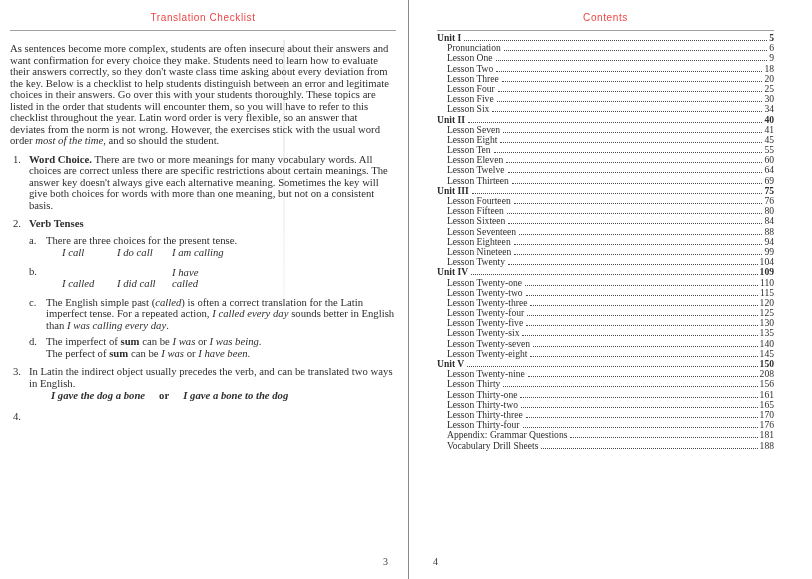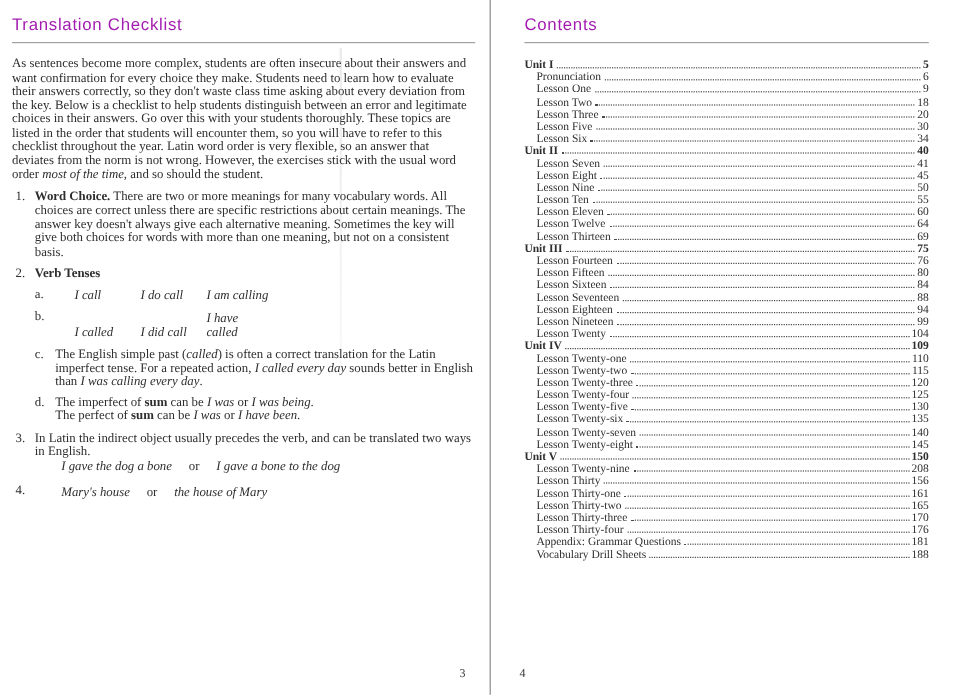--- a/index.html
+++ b/index.html
@@ -11,59 +11,60 @@
     overflow: hidden;
   }
   .spread { position: relative; width: 812px; height: 579px; display: flex; }
 
   .page { position: relative; box-sizing: border-box; height: 100%; }
   .page-left  { width: 408px; padding: 8px 12px 0 10px; }
   .page-right { flex: 1;      padding: 8px 38px 0 28px; }
   .divider { width: 1px; background: #8a8a8a; height: 100%; flex: none; }
 
   .page-title {
+    text-align: center;
     font-family: "Liberation Sans", sans-serif;
-    font-size: 14px;
+    font-size: 10px;
     font-weight: 400;
-    color: #a21caf;
+    color: #ef4444;
     letter-spacing: 0.6px;
     padding-top: 4px;
   }
   .title-rule { border: none; border-top: 1px solid #a0a0a0; margin: 7px 0 0 0; height: 0; }
 
   
   .intro {
     margin: 12px 2px 0 0;
     font-size: 10.7px;
     line-height: 11.5px;
   }
   .item { display: flex; margin-top: 7px; font-size: 10.7px; line-height: 11.5px; }
   .item-num { flex: none; width: 16px; padding-left: 3px; }
   .item-body { flex: 1; }
   .subitem { display: flex; margin-top: 5px; }
   .sub-letter { flex: none; width: 17px; }
   .sub-body { flex: 1; }
   .example-row { margin: 1px 0 2px 16px; font-style: italic; }
   .example-col { display: inline-block; width: 55px; }
-  .example-or { margin: 1px 0 2px 22px; font-style: italic; }
+  .example-or { margin: 1px 0 2px 22px; font-style: italic; font-weight: bold; }
   .or-word { font-style: normal; margin: 0 14px; }
 
   .page-num { position: absolute; bottom: 12px; font-size: 10px; color: #3a3a3a; }
   .page-num-left { right: 20px; }
   .page-num-right { left: 24px; }
 
   .crease {
     position: absolute; left: 283px; top: 40px;
     width: 2px; height: 272px;
     background: linear-gradient(to bottom, rgba(110,110,110,0.14), rgba(110,110,110,0.04));
     pointer-events: none;
   }
 
   
-  #toc { margin-top: 14px; font-size: 9.6px; }
+  #toc { margin-top: 2px; font-size: 9.6px; }
   .toc-row { display: flex; align-items: baseline; height: 10.2px; line-height: 10.2px; white-space: nowrap; }
   .toc-row.unit { font-weight: bold; }
   .toc-row.lesson { padding-left: 10px; }
   .toc-label { flex: none; }
   .toc-dots { flex: 1; border-bottom: 1.2px dotted #4a4a4a; margin: 0 2px 2px 3px; min-width: 8px; }
   .toc-page { flex: none; }
 </style>
 </head>
 <body>
 
@@ -75,39 +76,39 @@
     <p class="intro" id="intro"><span>As sentences become more complex, students are often insecure about their answers and want confirmation for every choice they make.  Students need to learn how to evaluate their answers correctly, so they don't waste class time asking about every deviation from the key.  Below is a checklist to help students distinguish between an error and legitimate choices in their answers. Go over this with your students thoroughly.  These topics are listed in the order that students will encounter them, so you will have to refer to this checklist throughout the year. Latin word order is very flexible, so an answer that deviates from the norm is not wrong.  However, the exercises stick with the usual word order </span><span style="font-style: italic;">most of the time</span><span>, and so should the student.</span></p>
     <div id="checklist">
         <div class="item">
           <div class="item-num">1.</div>
           <div class="item-body"><span style="font-weight: bold;">Word Choice.</span><span> There are two or more meanings for many vocabulary words. All choices are correct unless there are specific restrictions about certain meanings. The answer key doesn't always give each alternative meaning. Sometimes the key will give both choices for words with more than one meaning, but not on a consistent basis.</span></div>
         </div>
         <div class="item">
           <div class="item-num">2.</div>
           <div class="item-body"><span style="font-weight: bold;">Verb Tenses</span><div class="subitem">
               <div class="sub-letter">a.</div>
-              <div class="sub-body"><div class="example-row"><span class="example-col">I call</span><span class="example-col">I do call</span><span class="example-col">I am calling</span></div></div>
+              <div class="sub-body"><span>There are three choices for the present tense.</span><div class="example-row"><span class="example-col">I call</span><span class="example-col">I do call</span><span class="example-col">I am calling</span></div></div>
             </div><div class="subitem">
               <div class="sub-letter">b.</div>
               <div class="sub-body"><div class="example-row"><span class="example-col">I called</span><span class="example-col">I did call</span><span class="example-col">I have called</span></div></div>
             </div><div class="subitem">
               <div class="sub-letter">c.</div>
               <div class="sub-body"><span>The English simple past (</span><span style="font-style: italic;">called</span><span>) is often a correct translation for the Latin imperfect tense. For a repeated action, </span><span style="font-style: italic;">I called every day</span><span> sounds better in English than </span><span style="font-style: italic;">I was calling every day</span><span>.</span></div>
             </div><div class="subitem">
               <div class="sub-letter">d.</div>
               <div class="sub-body"><span>The imperfect of </span><span style="font-weight: bold;">sum</span><span> can be </span><span style="font-style: italic;">I was</span><span> or </span><span style="font-style: italic;">I was being</span><span>.</span><br><span>The perfect of </span><span style="font-weight: bold;">sum</span><span> can be </span><span style="font-style: italic;">I was</span><span> or </span><span style="font-style: italic;">I have been</span><span>.</span></div>
             </div></div>
         </div>
         <div class="item">
           <div class="item-num">3.</div>
           <div class="item-body"><span>In Latin the indirect object usually precedes the verb, and can be translated two ways in English.</span><div class="example-or"><span>I gave the dog a bone</span><span class="or-word">or</span><span>I gave a bone to the dog</span></div></div>
         </div>
         <div class="item">
           <div class="item-num">4.</div>
-          <div class="item-body"><div class="example-or"><span>Mary's house</span><span class="or-word">or</span><span>the house of Mary</span></div></div>
+          <div class="item-body"></div>
         </div>
       </div>
     <div class="crease"></div>
     <div class="page-num page-num-left">3</div>
   </div>
 
   <div class="divider"></div>
 
   <div class="page page-right">
     <div class="page-title">Contents</div>
@@ -132,20 +133,25 @@
           <span class="toc-label">Lesson Two</span>
           <span class="toc-dots"></span>
           <span class="toc-page">18</span>
         </div>
         <div class="toc-row lesson">
           <span class="toc-label">Lesson Three</span>
           <span class="toc-dots"></span>
           <span class="toc-page">20</span>
         </div>
         <div class="toc-row lesson">
+          <span class="toc-label">Lesson Four</span>
+          <span class="toc-dots"></span>
+          <span class="toc-page">25</span>
+        </div>
+        <div class="toc-row lesson">
           <span class="toc-label">Lesson Five</span>
           <span class="toc-dots"></span>
           <span class="toc-page">30</span>
         </div>
         <div class="toc-row lesson">
           <span class="toc-label">Lesson Six</span>
           <span class="toc-dots"></span>
           <span class="toc-page">34</span>
         </div>
         <div class="toc-row unit">
@@ -155,25 +161,20 @@
         </div>
         <div class="toc-row lesson">
           <span class="toc-label">Lesson Seven</span>
           <span class="toc-dots"></span>
           <span class="toc-page">41</span>
         </div>
         <div class="toc-row lesson">
           <span class="toc-label">Lesson Eight</span>
           <span class="toc-dots"></span>
           <span class="toc-page">45</span>
-        </div>
-        <div class="toc-row lesson">
-          <span class="toc-label">Lesson Nine</span>
-          <span class="toc-dots"></span>
-          <span class="toc-page">50</span>
         </div>
         <div class="toc-row lesson">
           <span class="toc-label">Lesson Ten</span>
           <span class="toc-dots"></span>
           <span class="toc-page">55</span>
         </div>
         <div class="toc-row lesson">
           <span class="toc-label">Lesson Eleven</span>
           <span class="toc-dots"></span>
           <span class="toc-page">60</span>

